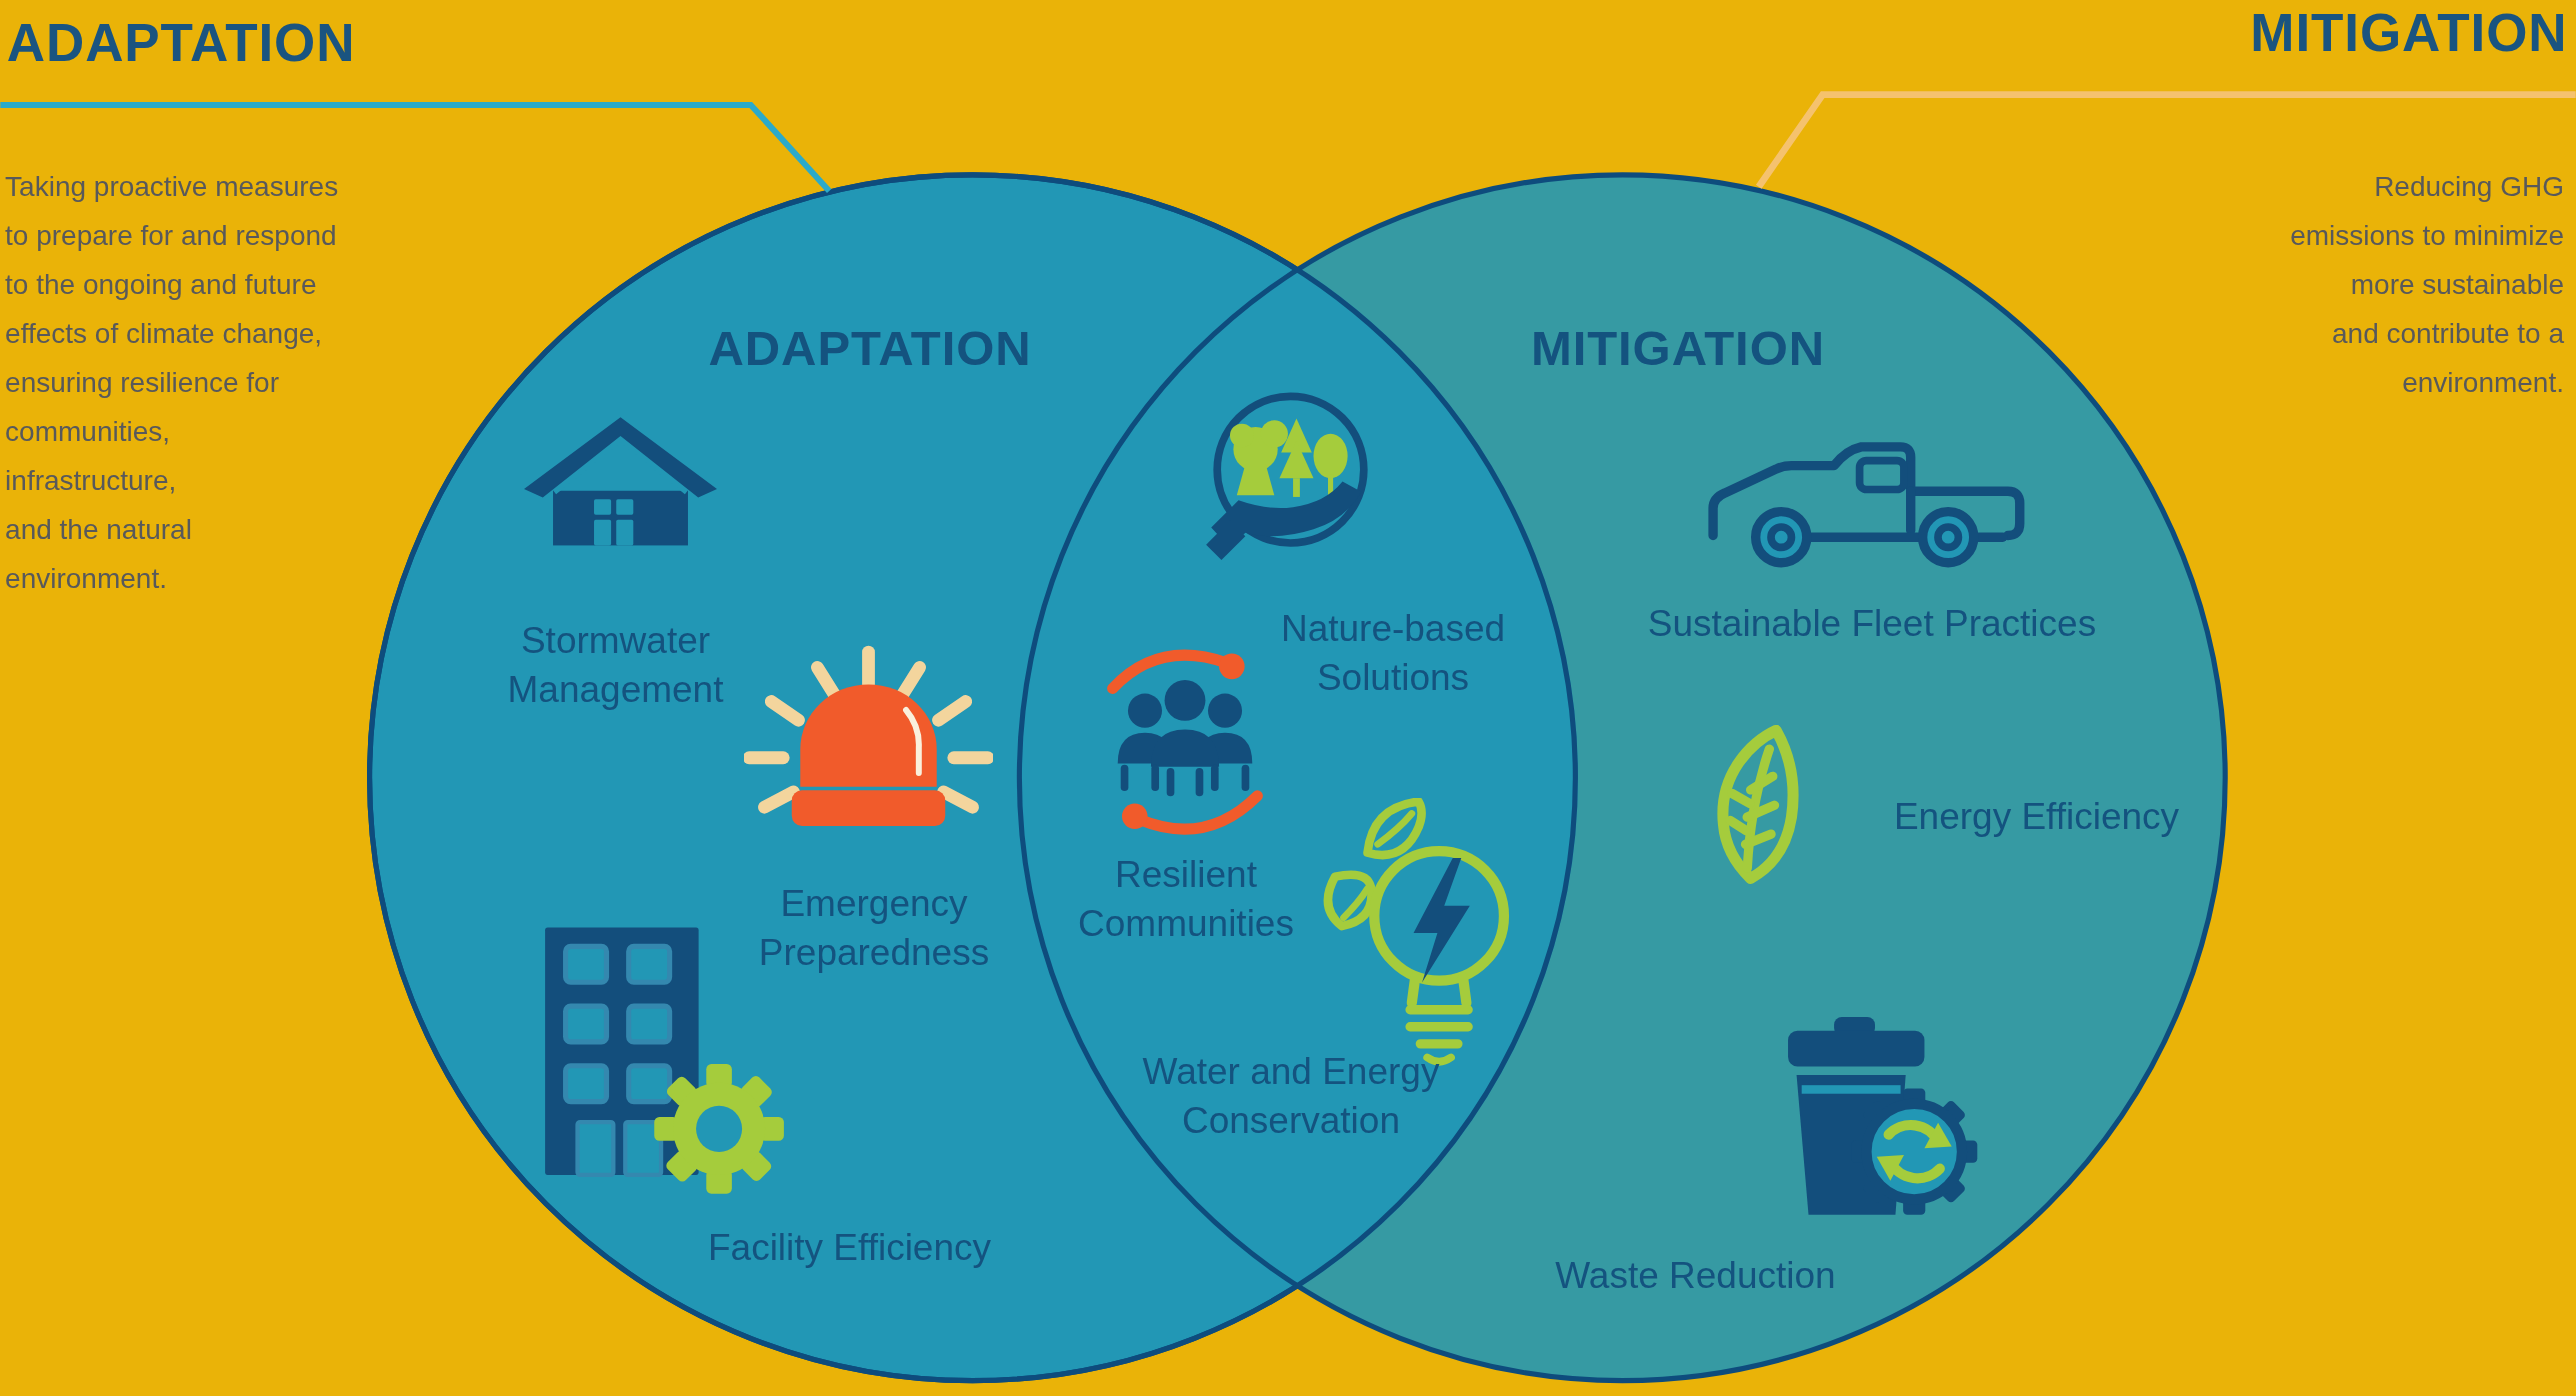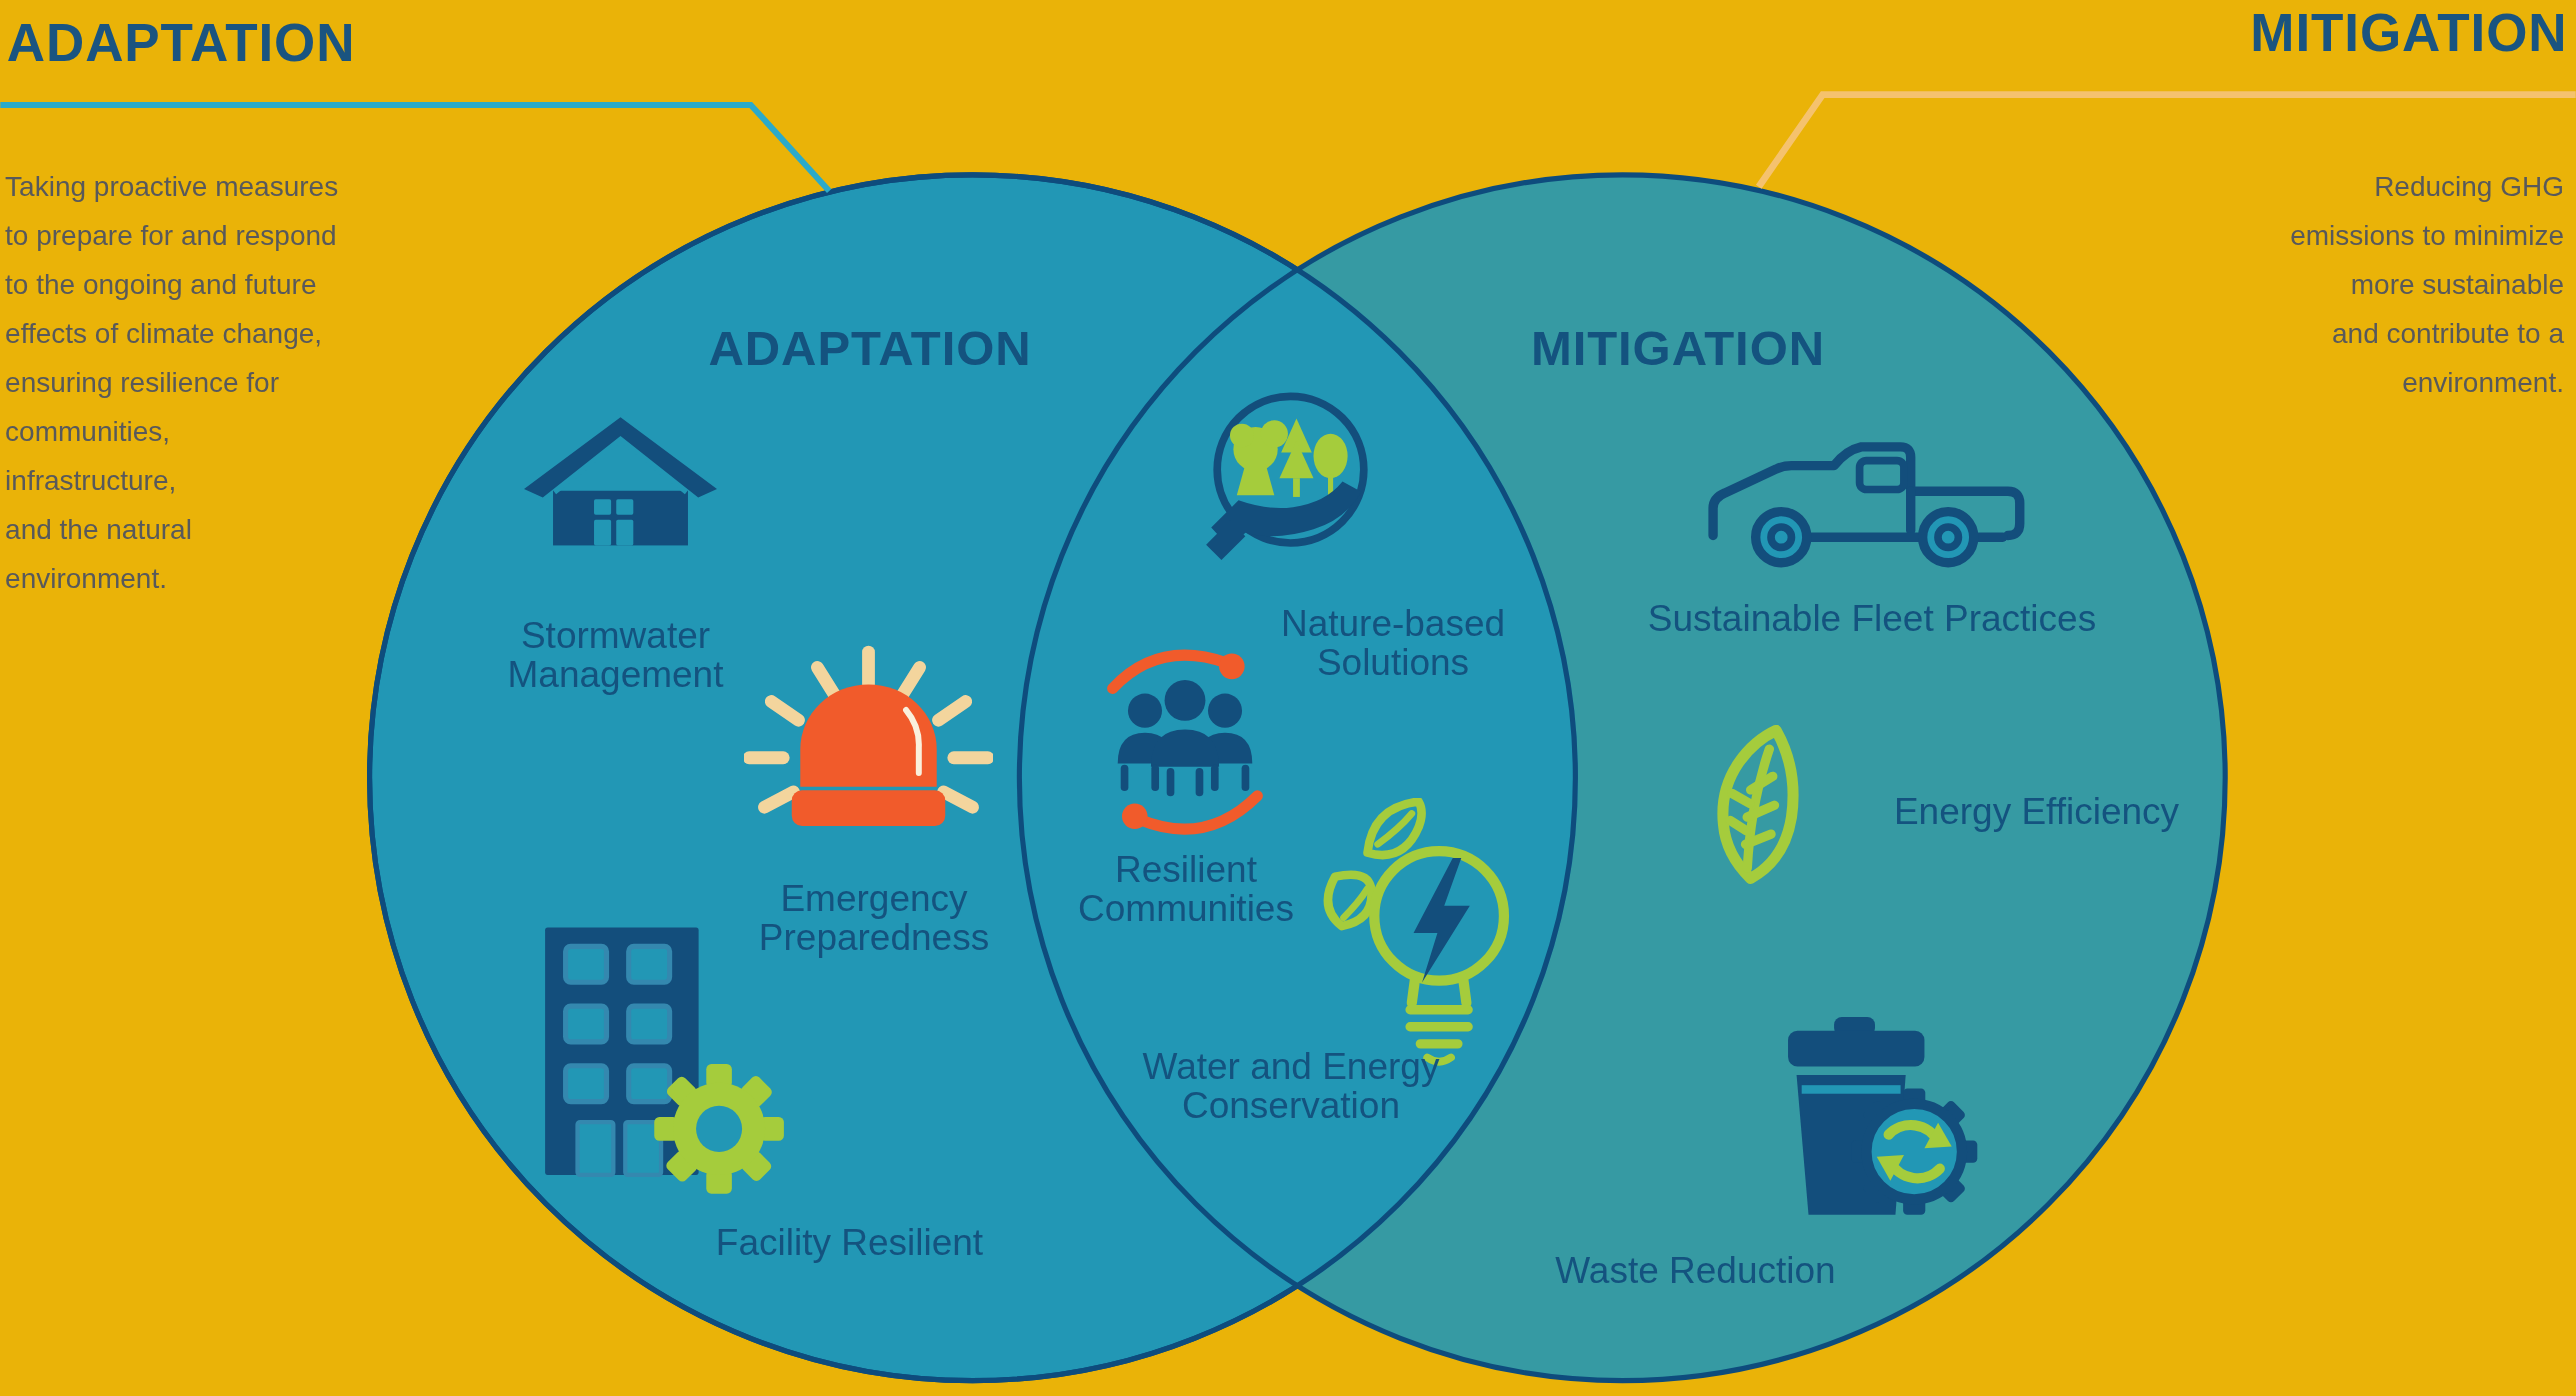--- a/index.html
+++ b/index.html
@@ -13,21 +13,21 @@
   .corner-head{
     font-weight:bold;font-size:53px;letter-spacing:0.9px;color:#1A5480;white-space:nowrap;
   }
   .para{font-size:28px;line-height:49px;color:#58595B;}
   .para-right{text-align:right;}
   .circle-label{
     font-weight:bold;font-size:49px;letter-spacing:0.9px;color:#14537F;
     text-align:center;white-space:nowrap;
   }
   .lbl{
-    font-size:37px;line-height:39px;color:#14537F;text-align:center;
+    font-size:37px;line-height:49px;color:#14537F;text-align:center;
   }
   .nowrap{white-space:nowrap;}
   .icon-box svg{width:100%;height:100%;}
 </style>
 </head>
 <body>
 
 <div id="canvas">
 
   <svg class="abs" style="left:0;top:0;" width="2576" height="1396" viewBox="0 0 3020 1637">
@@ -121,21 +121,21 @@
             <rect x="-15" y="48" width="30" height="28" rx="6"></rect>
             <rect x="-76" y="-14" width="28" height="28" rx="6"></rect>
             <rect x="48" y="-14" width="28" height="28" rx="6"></rect>
           </g>
         </g>
         <circle cx="0" cy="0" r="54" fill="#A5CC3C"></circle>
         <circle cx="0" cy="0" r="27" fill="#2297B5"></circle>
       </g>
     </svg>
   </div>
-  <div class="abs lbl nowrap" style="left:662px;top:1223px;width:375px;">Facility Resilient</div>
+  <div class="abs lbl nowrap" style="left:662px;top:1223px;width:375px;">Facility Efficiency</div>
 
   <div class="abs icon-box" style="left:1201px;top:386px;width:179px;height:198px;">
     <svg viewBox="0 0 210 232">
       <circle cx="105" cy="98" r="86" fill="none" stroke="#134E7C" stroke-width="9"></circle>
       <g fill="#A5CC3C">
         <circle cx="64" cy="74" r="26"></circle>
         <circle cx="86" cy="56" r="16"></circle>
         <circle cx="48" cy="58" r="14"></circle>
         <path d="M52 92 L76 92 L86 128 L42 128 Z"></path>
         <polygon points="112,38 94,78 130,78"></polygon>

